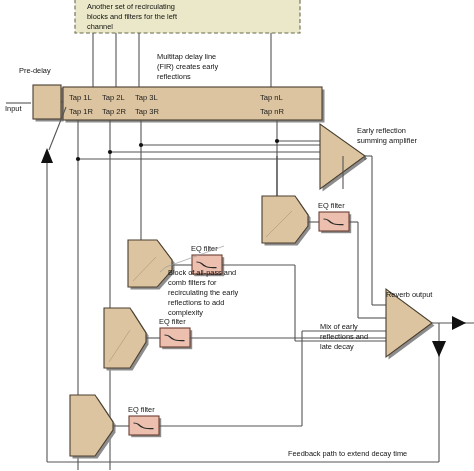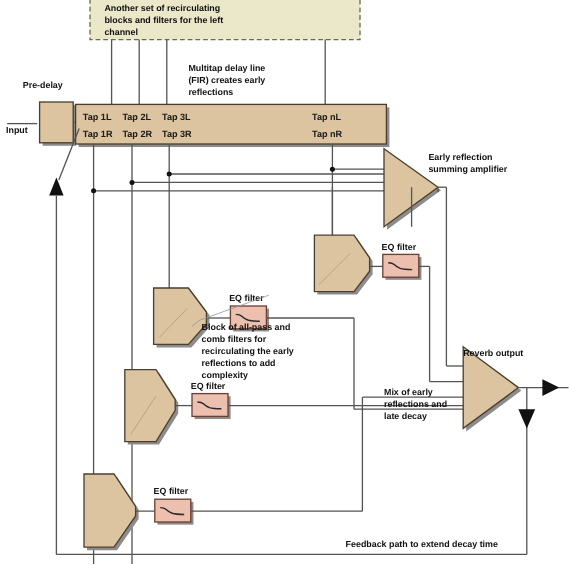--- a/index.html
+++ b/index.html
@@ -1,17 +1,17 @@
 <!DOCTYPE html>
 <html><head>
 <meta charset="utf-8">
 <style>
   html,body{margin:0;padding:0;background:#ffffff;}
   body{font-family:"Liberation Sans", sans-serif;}
-  #stage{position:relative;width:474px;height:471px;background:#ffffff;overflow:hidden;font-weight:bold;}
+  #stage{position:relative;width:474px;height:471px;background:#ffffff;overflow:hidden;}
   svg{display:block;}
   .lbl{font-family:"Liberation Sans", sans-serif;font-size:7.4px;fill:#111111;}
   .tap{font-family:"Liberation Sans", sans-serif;font-size:7.6px;fill:#1a1a1a;}
 </style>
 </head>
 <body>
 
 <div id="stage">
 <svg width="474" height="471" viewBox="0 0 474 471">
 

